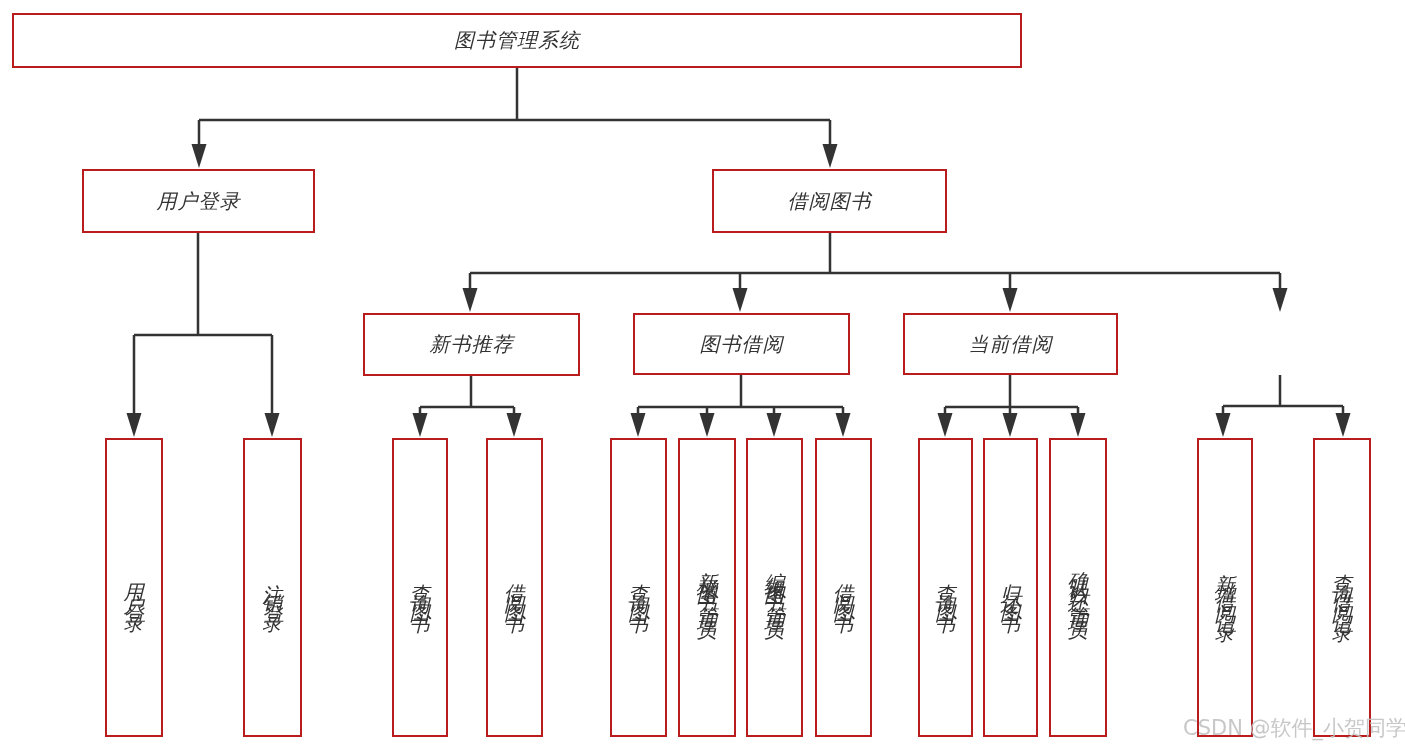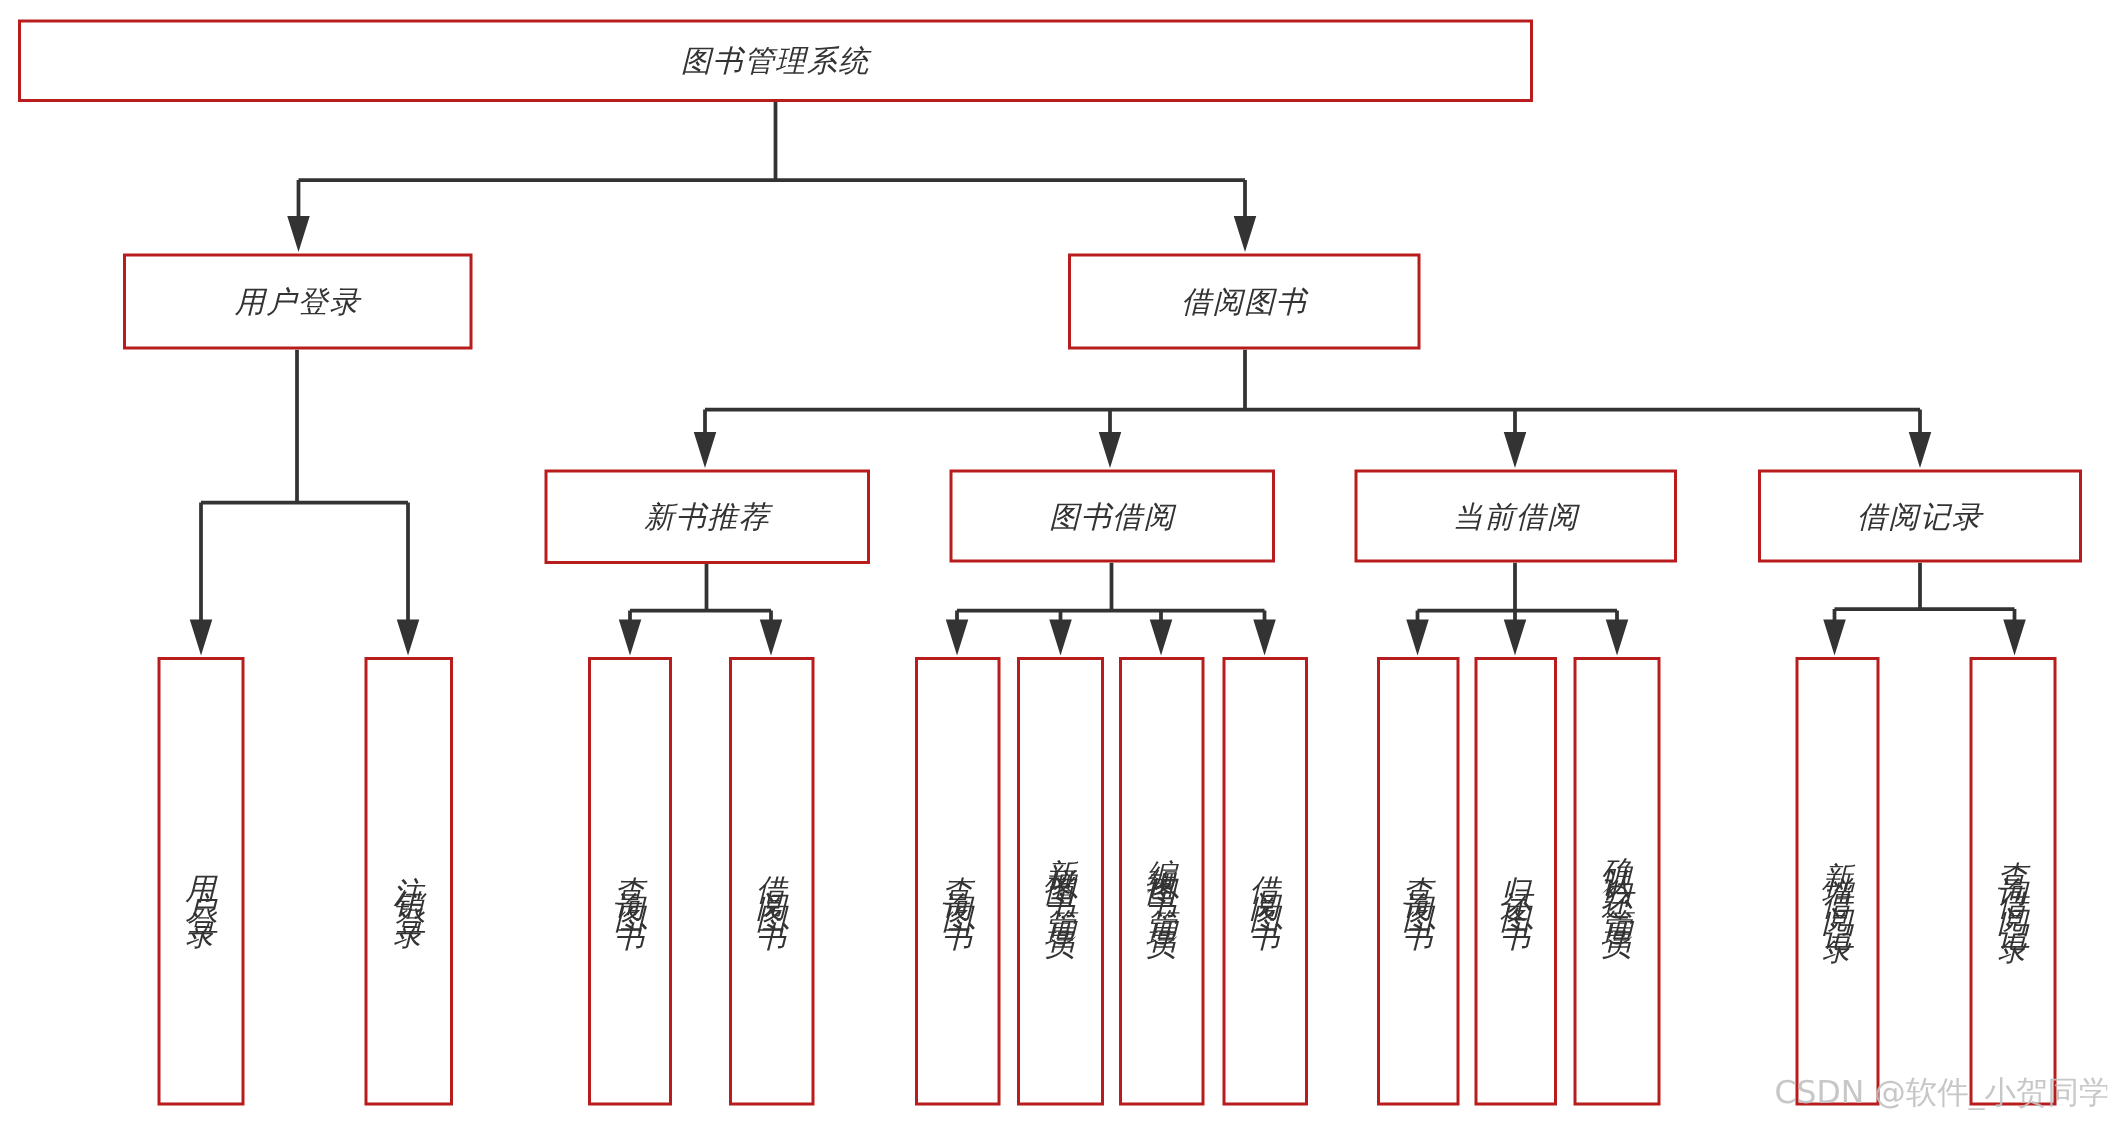--- a/index.html
+++ b/index.html
@@ -82,23 +82,20 @@
 
   <div class="box h-box" style="left:633px; top:313px; width:217px; height:62px;">
     <span>图书借阅</span>
   </div>
   <div class="box h-box" style="left:363px; top:313px; width:217px; height:63px;">
     <span>新书推荐</span>
   </div>
   <div class="box h-box" style="left:903px; top:313px; width:215px; height:62px;">
     <span>当前借阅</span>
   </div>
-  <div class="box h-box" style="left:1172px; top:313px; width:216px; height:62px;">
-    <span>借阅记录</span>
-  </div>
 
   <div class="box v-box" style="left:105px; top:438px; width:58px; height:299px;">
     <span class="vtext">用户登录</span>
   </div>
   <div class="box v-box" style="left:243px; top:438px; width:59px; height:299px;">
     <span class="vtext">注销登录</span>
   </div>
 
   <div class="box v-box" style="left:392px; top:438px; width:56px; height:299px;">
     <span class="vtext">查询图书</span>

